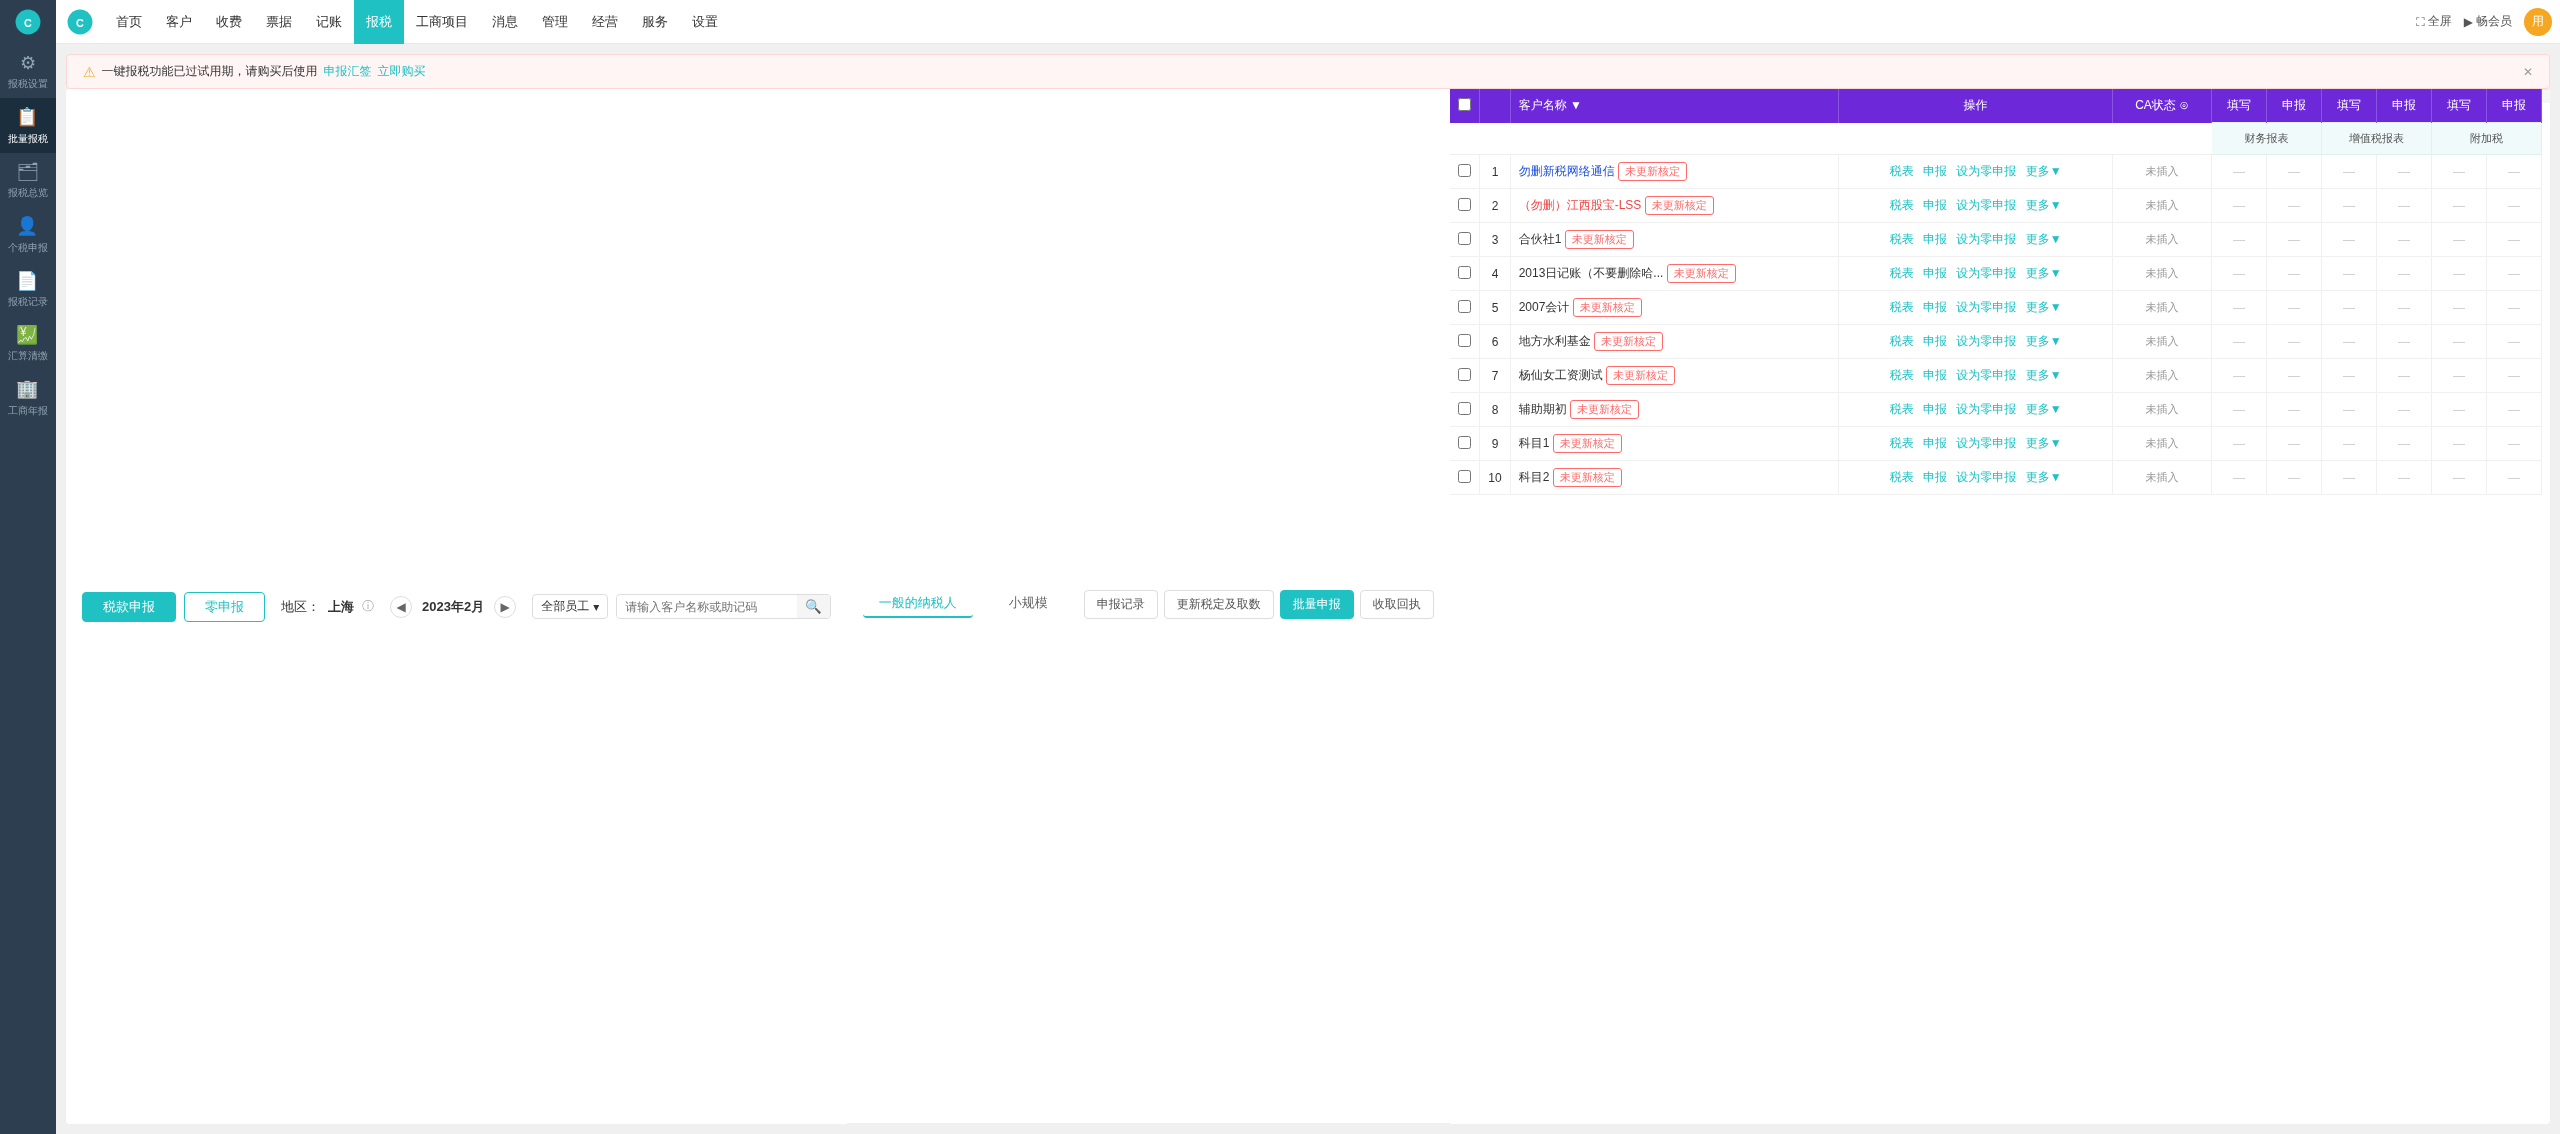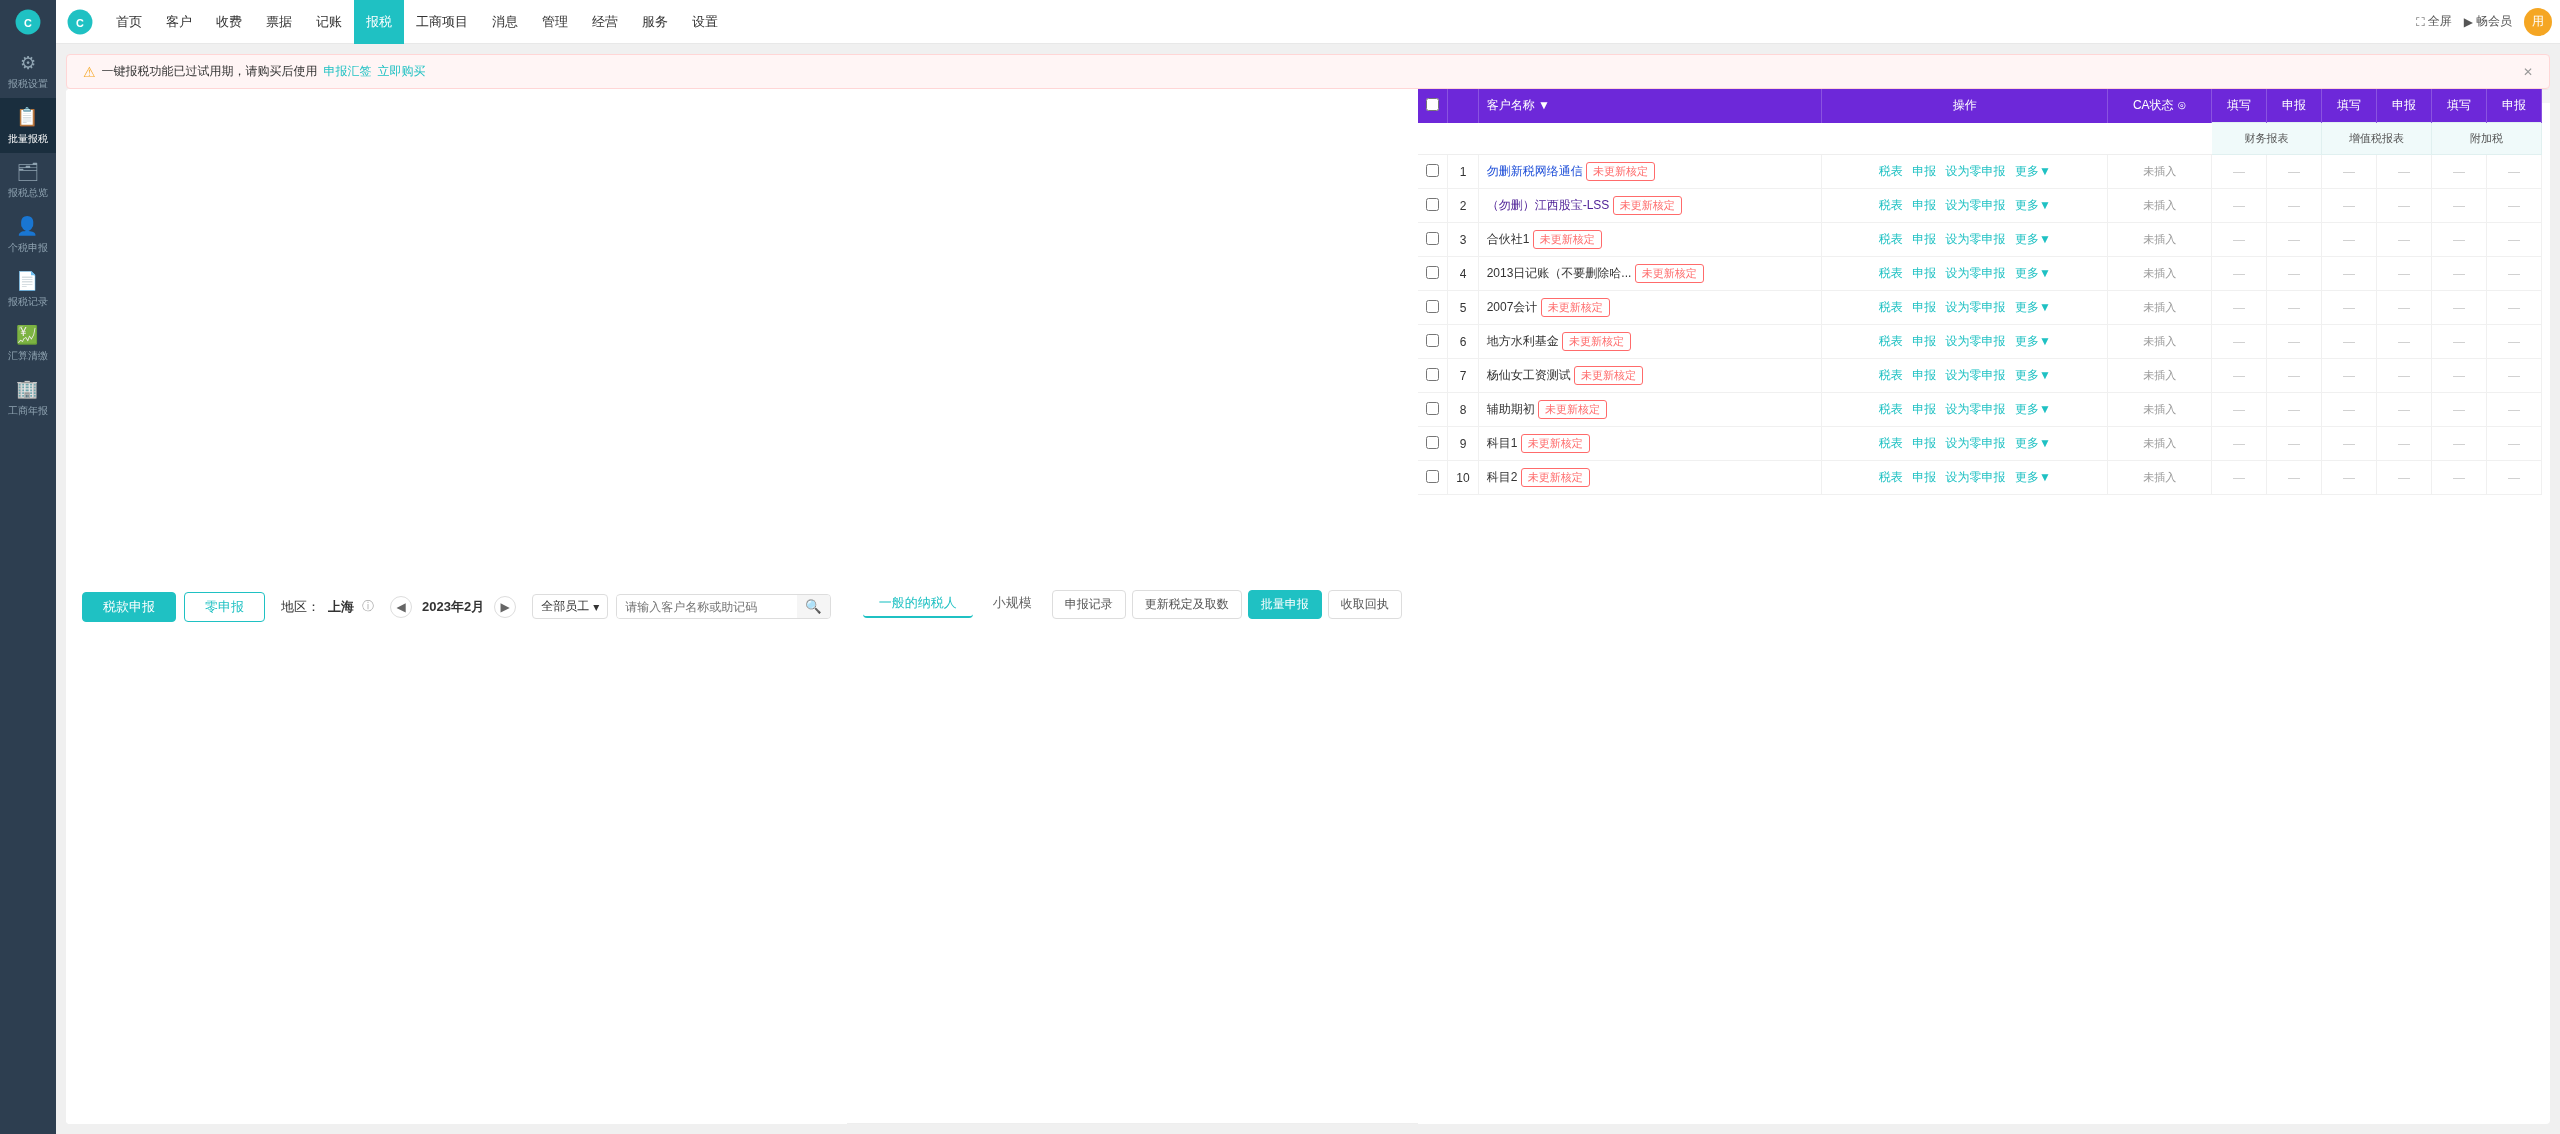--- a/index.html
+++ b/index.html
@@ -211,21 +211,21 @@
       padding: 4px 8px;
       cursor: pointer;
       color: #999;
     }
 
     
     .sub-toolbar {
       padding: 4px 16px 8px;
       display: flex;
       align-items: center;
-      gap: 4px;
+      gap: 20px;
       border-bottom: 1px solid #eee;
       flex-shrink: 0;
       background: #fff;
     }
     .sub-tab {
       padding: 4px 16px;
       border-radius: 4px;
       font-size: 13px;
       cursor: pointer;
       color: #1fc1c3;
@@ -508,21 +508,21 @@
                 <td class="dash">—</td>
                 <td class="dash">—</td>
                 <td class="dash">—</td>
                 <td class="dash">—</td>
                 <td class="dash">—</td>
                 <td class="dash">—</td>
               </tr>
               <tr>
                 <td><input type="checkbox" style=""></td>
                 <td>2</td>
-                <td class="left"><span style="cursor:pointer;color:#4c1d95;">（勿删）江西股宝-LSS</span>
+                <td class="left"><span style="cursor:pointer;color:#ef4444;">（勿删）江西股宝-LSS</span>
       <span class="status-badge">未更新核定</span></td>
                 <td><a class="action-link">税表</a> <a class="action-link">申报</a> <a class="action-link">设为零申报</a> <a class="action-link">更多▼</a></td>
                 <td class="ca-status">未插入</td>
                 <td class="dash">—</td>
                 <td class="dash">—</td>
                 <td class="dash">—</td>
                 <td class="dash">—</td>
                 <td class="dash">—</td>
                 <td class="dash">—</td>
               </tr>

